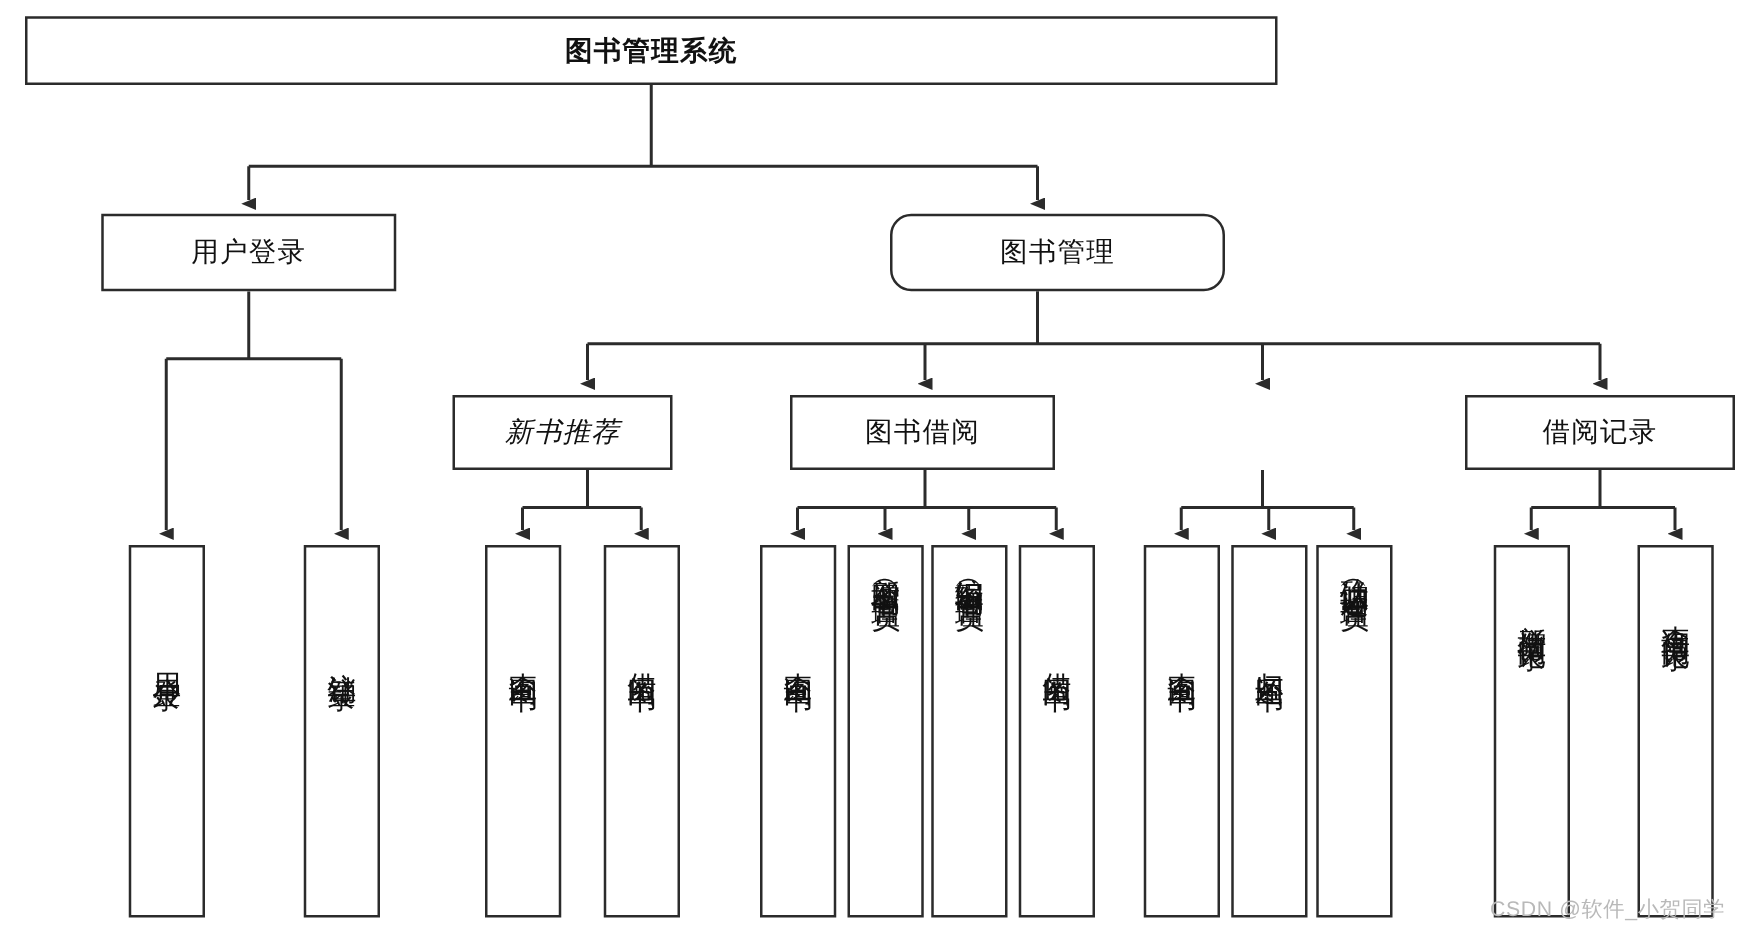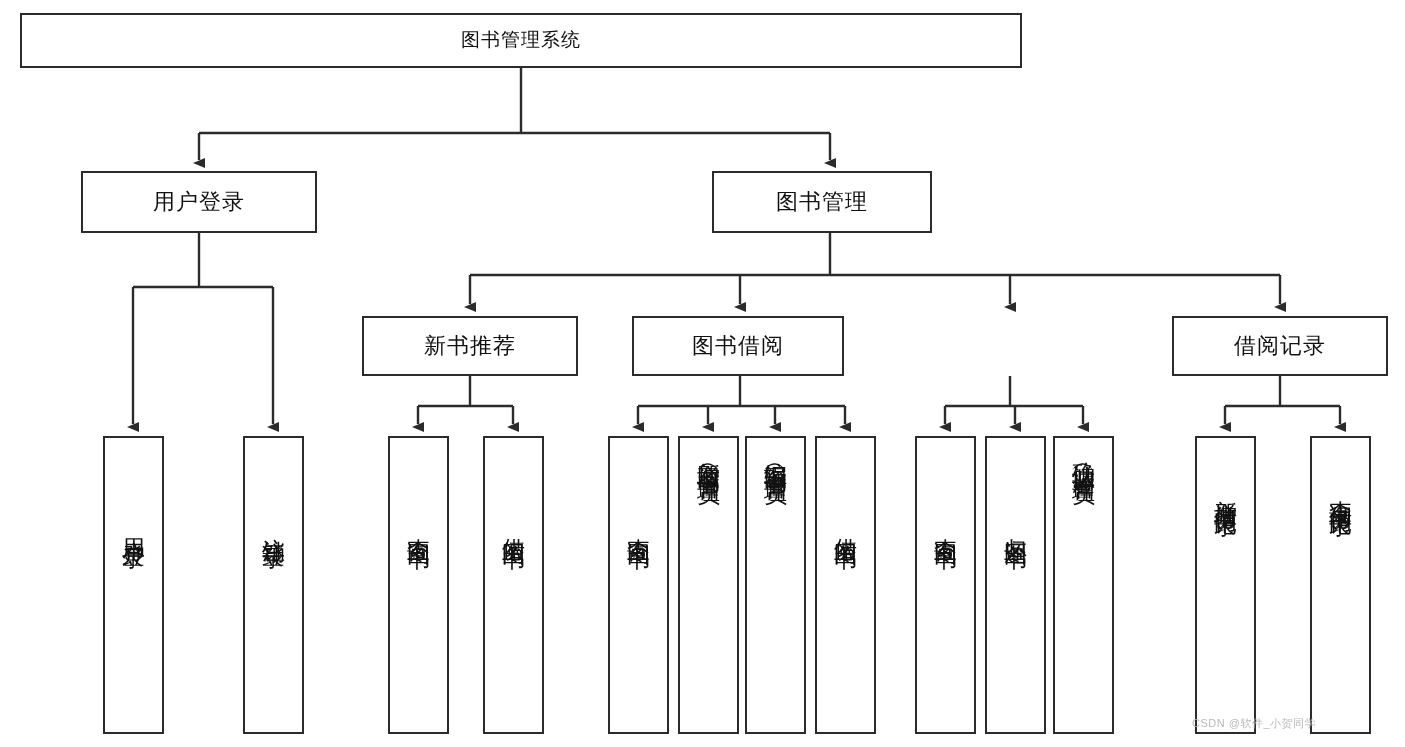--- a/index.html
+++ b/index.html
@@ -38,41 +38,42 @@
     display: block;
     text-align: center;
     line-height: 1.18;
     white-space: pre;
   }
   .node.horizontal .node-label {
     font-size: 22px;
     letter-spacing: 1px;
   }
   .node.root .node-label {
-    font-size: 19px;
+    font-size: 22px;
     letter-spacing: 1px;
+    font-weight: bold;
   }
   .node.vertical {
     align-items: flex-start;
     padding-top: 8px;
   }
   .node.vertical .node-label {
     writing-mode: vertical-rl;
     text-orientation: upright;
     font-size: 23px;
     line-height: 1.0;
     letter-spacing: 3px;
     white-space: pre;
   }
   .node.vertical.center .node-label {
     margin-top: 0;
   }
   .watermark {
     position: absolute;
-    font-size: 11px;
+    font-size: 17px;
     color: #b9b9b9;
     white-space: nowrap;
     letter-spacing: 0.5px;
   }
 </style>
 </head>
 <body>
 
 <div id="canvas">
 
@@ -126,25 +127,25 @@
     </g>
   </svg>
 
   <div class="node root horizontal" style="left:20px; top:13px; width:1002px; height:55px;">
     <span class="node-label">图书管理系统</span>
   </div>
 
   <div class="node horizontal" style="left:81px; top:171px; width:236px; height:62px;">
     <span class="node-label">用户登录</span>
   </div>
-  <div class="node horizontal" style="left:712px; top:171px; width:220px; height:62px;">
+  <div class="node horizontal" style="left:712px; top:171px; width:268px; height:62px;border-radius:17px;">
     <span class="node-label">图书管理</span>
   </div>
 
-  <div class="node horizontal" style="left:362px; top:316px; width:216px; height:60px;">
+  <div class="node horizontal" style="left:362px; top:316px; width:176px; height:60px;font-style:italic;">
     <span class="node-label">新书推荐</span>
   </div>
   <div class="node horizontal" style="left:632px; top:316px; width:212px; height:60px;">
     <span class="node-label">图书借阅</span>
   </div>
   <div class="node horizontal" style="left:1172px; top:316px; width:216px; height:60px;">
     <span class="node-label">借阅记录</span>
   </div>
 
   <div class="node vertical center" style="left:103px; top:436px; width:61px; height:298px; padding-top:82px;">

